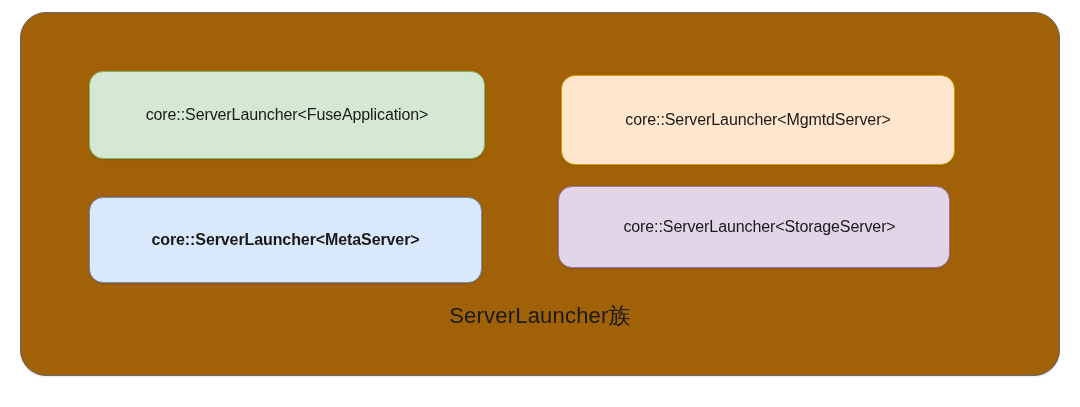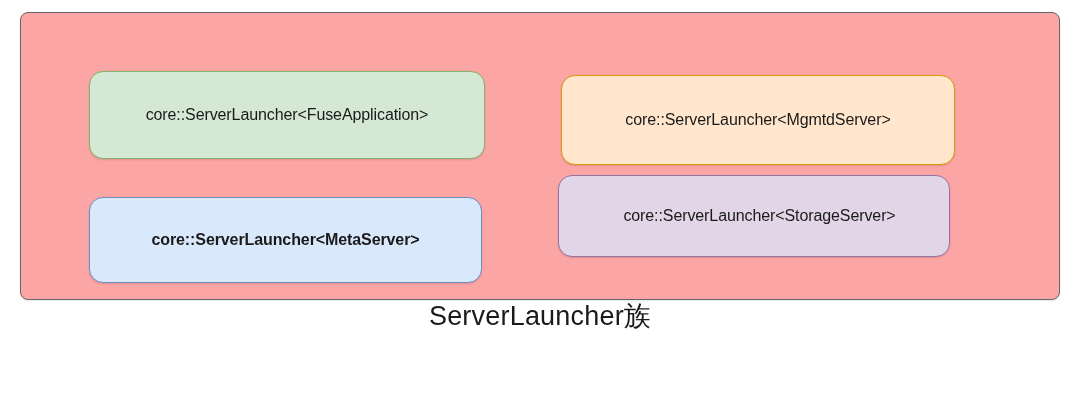--- a/index.html
+++ b/index.html
@@ -24,25 +24,25 @@
     height: 407px;
     background: #ffffff;
   }
 
   
   .group-container {
     position: absolute;
     left: 20px;
     top: 12px;
     width: 1040px;
-    height: 288px;
+    height: 364px;
     box-sizing: border-box;
-    background: #fca5a5;
+    background: #a16207;
     border: 1.6px solid #666666;
-    border-radius: 8px;
+    border-radius: 26px;
     box-shadow: 0 1px 2px rgba(0,0,0,0.10);
   }
 
   
   .member-grid {
     position: absolute;
     left: 68px;
     top: 58px;
     width: 904px;
     height: 195px;
@@ -67,35 +67,35 @@
     color: #1a1a1a;
     letter-spacing: -0.1px;
     white-space: nowrap;
     padding: 0 6px;
   }
 
   
   .pos-r0c0 { left: 0px;   top: 0px;   width: 396px; height: 88px; }
   .pos-r0c1 { left: 472px; top: 4px;   width: 394px; height: 90px; }
   .pos-r1c0 { left: 0px;   top: 126px; width: 393px; height: 86px; font-weight: bold; }
-  .pos-r1c1 { left: 469px; top: 104px; width: 392px; height: 82px; padding-left: 11px; }
+  .pos-r1c1 { left: 469px; top: 115px; width: 392px; height: 82px; padding-left: 11px; }
 
   
   .theme-green  { background: #d5e8d4; border-color: #82b366; }
   .theme-orange { background: #ffe6cc; border-color: #d79b00; }
   .theme-blue   { background: #dae8fc; border-color: #6c8ebf; }
   .theme-purple { background: #e1d5e7; border-color: #9673a6; }
 
   .group-title {
     position: absolute;
     left: 0;
     top: 287px;
     width: 100%;
     text-align: center;
-    font-size: 27px;
+    font-size: 22px;
     line-height: 32px;
     color: #1a1a1a;
     letter-spacing: 0.2px;
   }
 </style>
 </head>
 <body>
 
 <div id="diagram-canvas">
 

